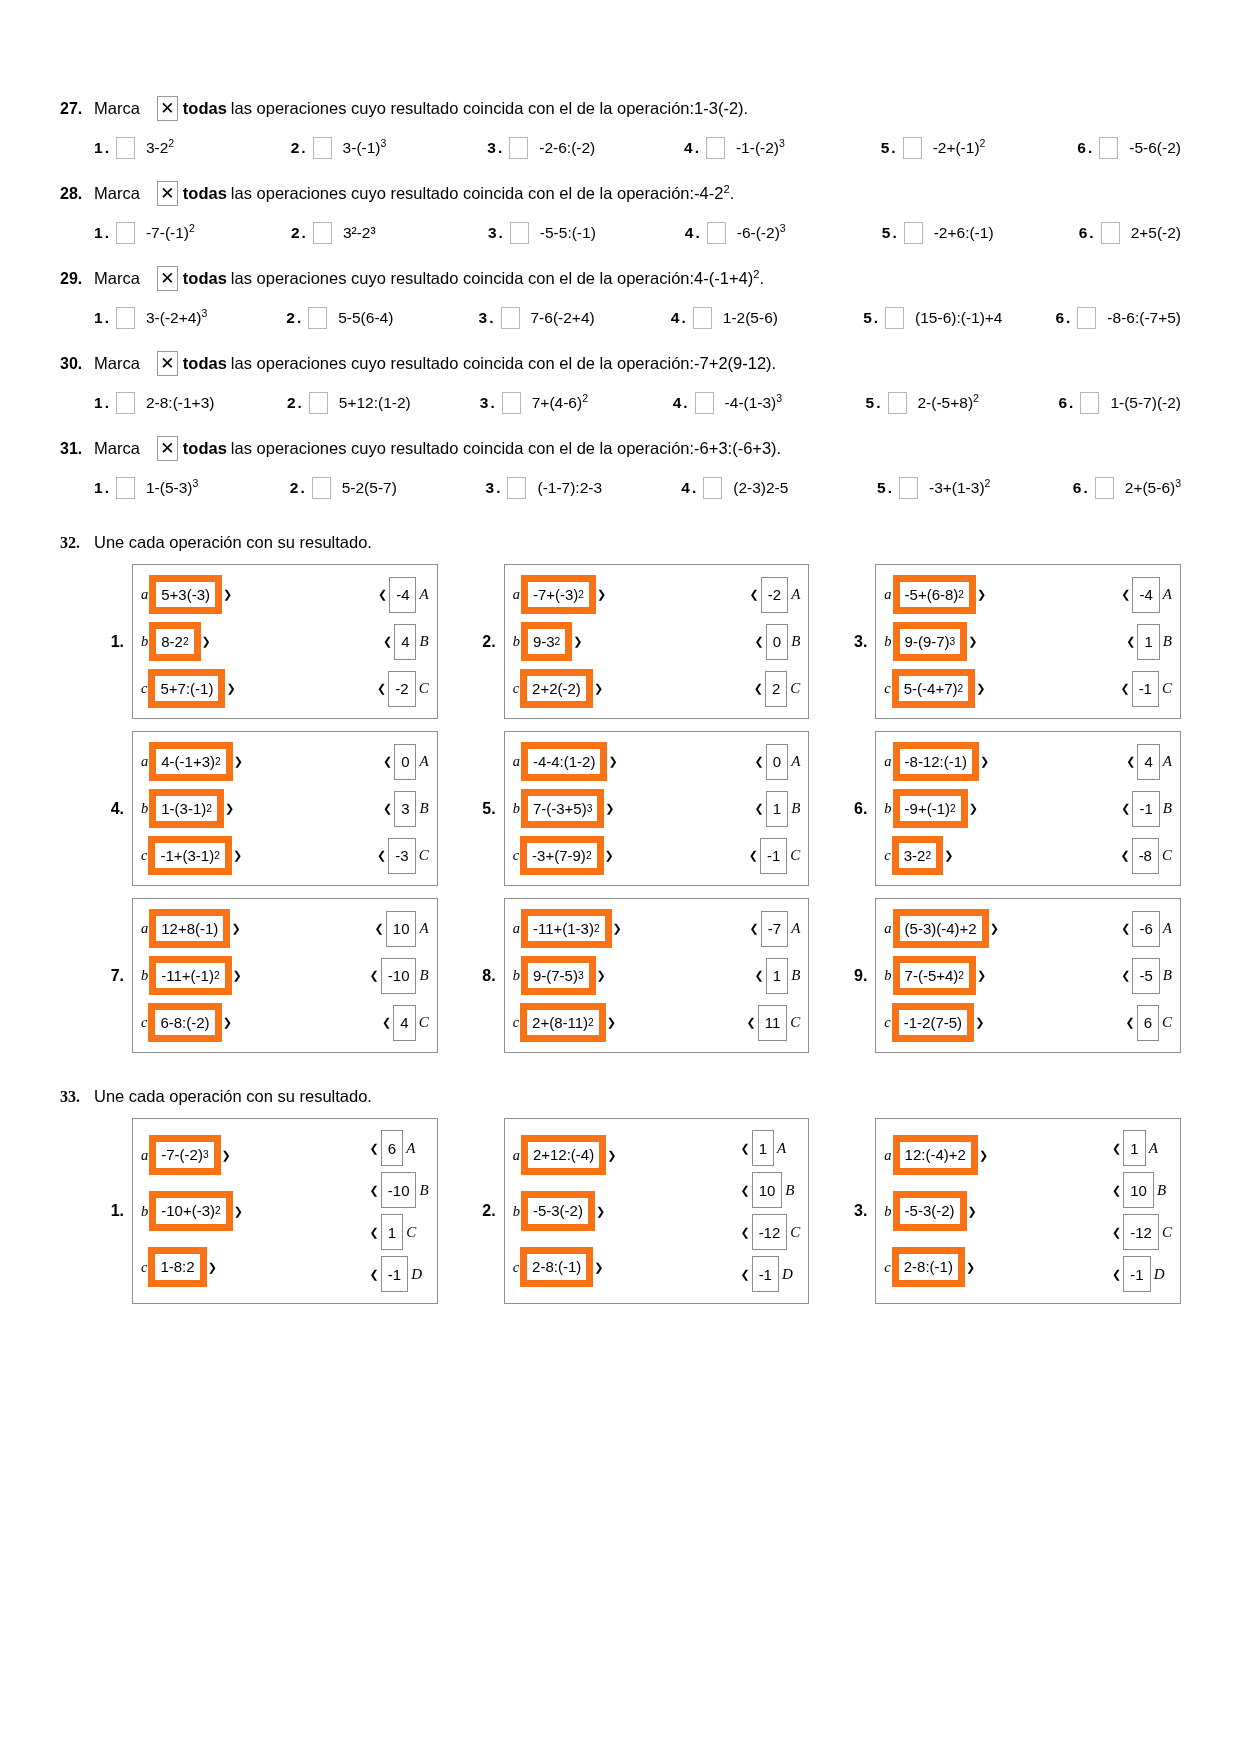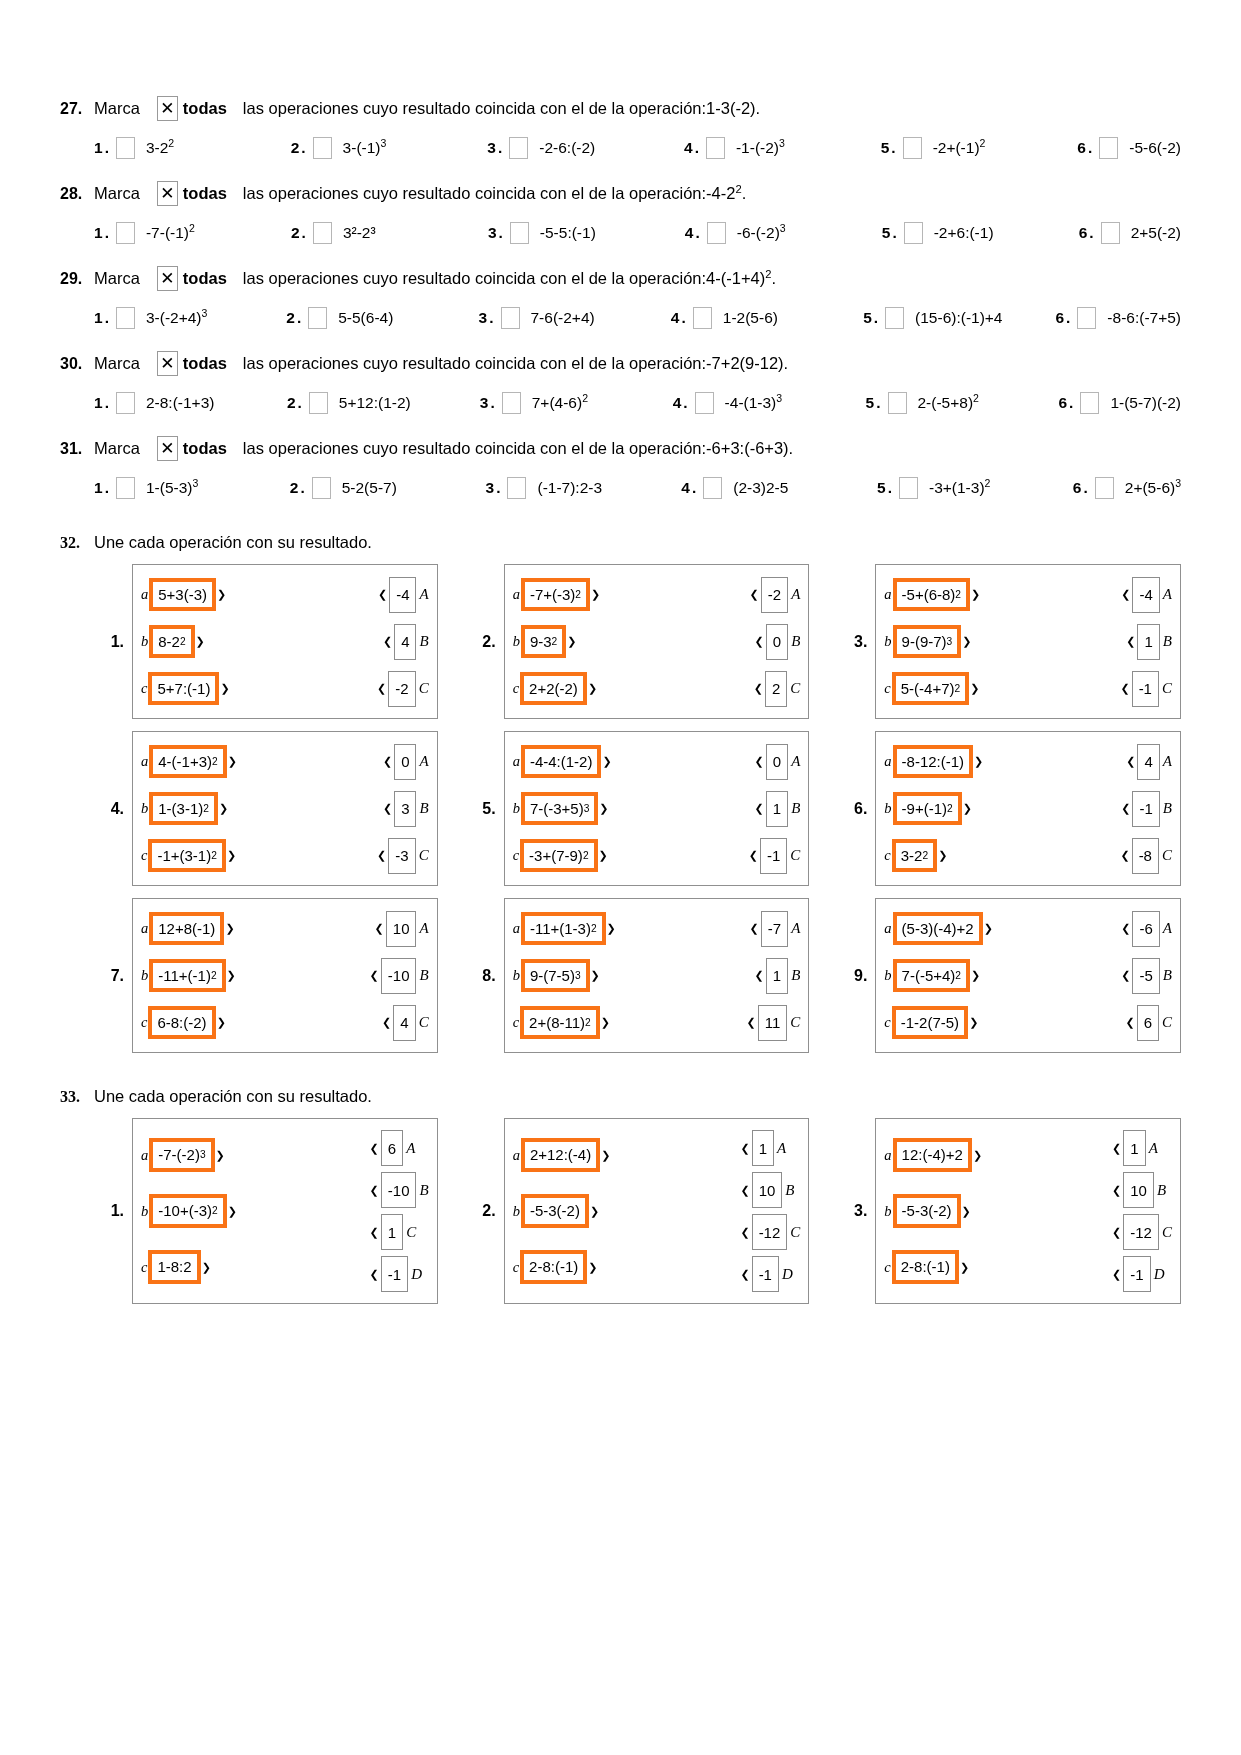--- a/index.html
+++ b/index.html
@@ -42,21 +42,21 @@
     align-items: center;
     justify-content: center;
     width: 21px;
     height: 25px;
     border: 1px solid #999999;
     margin: 0 5px;
     font-size: 17px;
     line-height: 1;
     box-sizing: border-box;
   }
-  .todas { font-weight: bold; margin-right: 16px; }
+  .todas { font-weight: bold; margin-right: 4px; }
   .target-op { }
 
   .opts-row {
     display: flex;
     align-items: center;
     margin-top: 16px;
     padding-left: 34px;
     font-size: 15.5px;
     white-space: nowrap;
   }
@@ -130,21 +130,21 @@
   .left-side, .right-side {
     display: flex;
     align-items: center;
   }
   .lbl {
     font-size: 14.5px;
     font-family: "Liberation Serif", serif;
     font-style: italic;
   }
   .op-box {
-    border: 4px solid #f97316;
+    border: 7px solid #f97316;
     padding: 4px 5px;
     font-size: 15px;
     white-space: nowrap;
     line-height: 1.15;
     box-sizing: border-box;
     min-height: 29px;
     display: flex;
     align-items: center;
   }
   .res-box {

